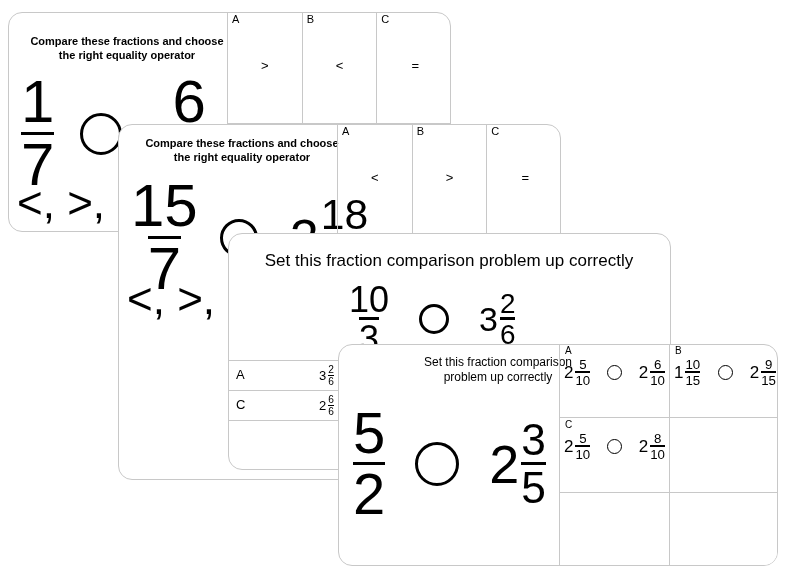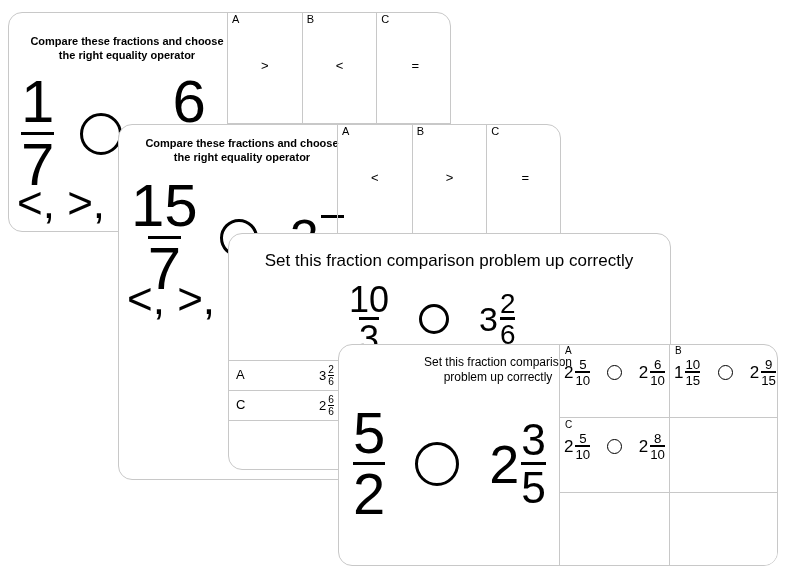--- a/index.html
+++ b/index.html
@@ -223,20 +223,21 @@
 
     <div class="equation" style="left:12px; top:52px; gap:22px;">
       <span class="frac" style="font-size:60px;">
         <span class="num">15</span>
         <span class="den">7</span>
       </span>
       <span class="op-circle" style="width:38px;height:38px;"></span>
       <span class="mixed" style="font-size:52px; margin-left:10px;">
         <span class="whole">2</span>
         <span class="frac">
+          <span class="num">18</span>
           <span class="den">&nbsp;&nbsp;</span>
         </span>
       </span>
     </div>
 
     <div class="legend" style="left:8px; top:152px; font-size:44px;">&lt;, &gt;, (</div>
 
     <div class="opt-cols" style="left:218px; top:-1px; width:226px; height:112px; border-top:none; border-left:1px solid #c8c8c8;">
       <div class="opt-col" style="width:75px;">
         <span class="tag">A</span>

